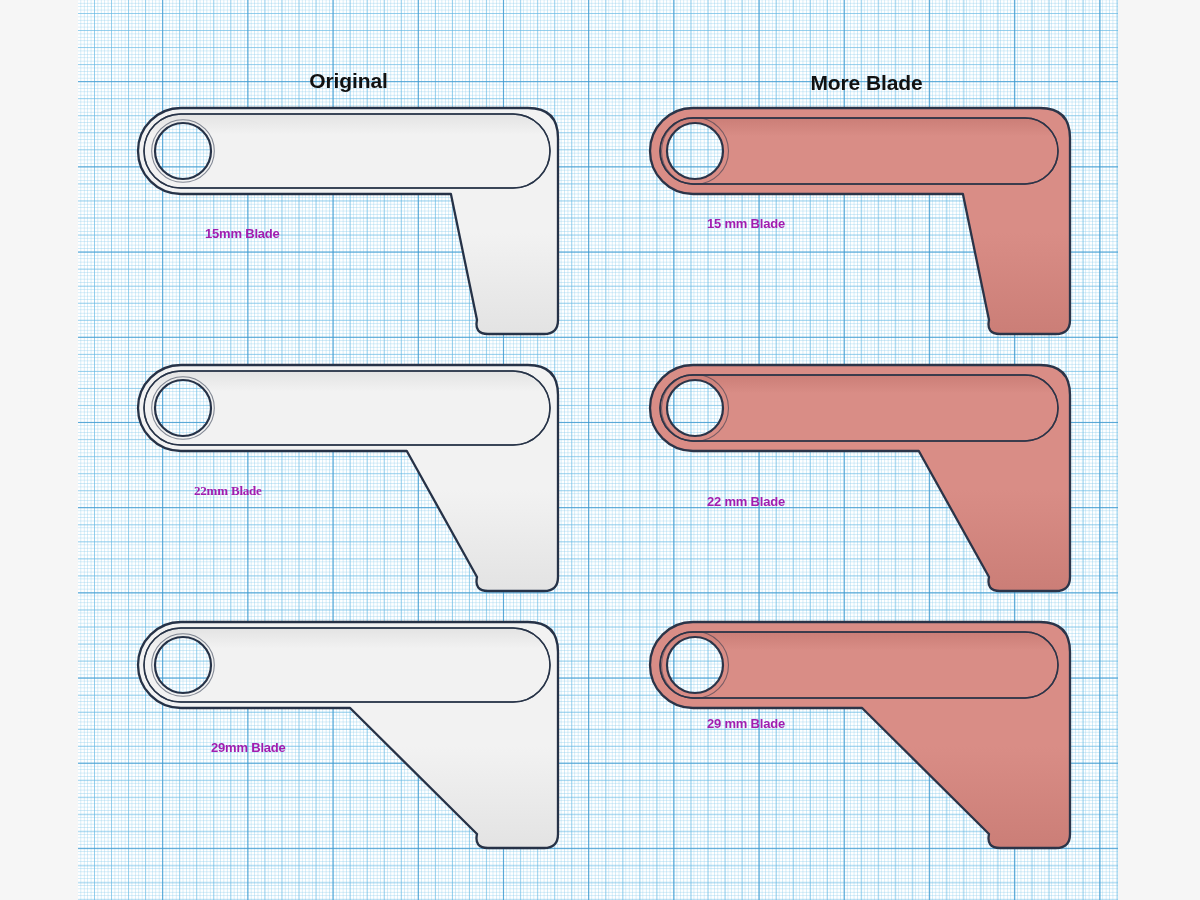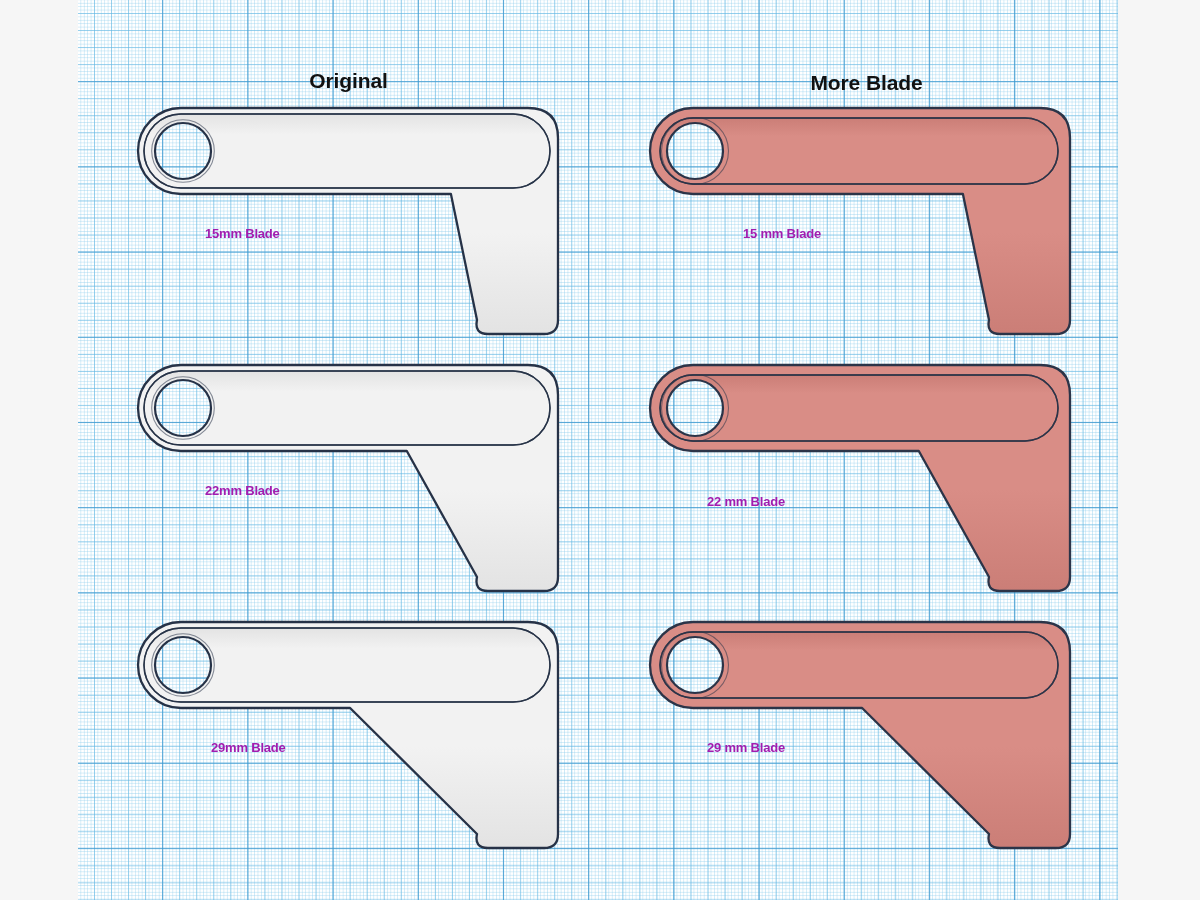--- a/index.html
+++ b/index.html
@@ -141,21 +141,21 @@
   <g mask="url(#maskg1)">
     <path d="M 43,0 L 390,0 Q 420,0 420,30 L 420,212 Q 420,226 406,226 L 350,226 Q 336,226 339,212 L 268.8,86 L 43,86 A 43,43 0 0 1 43,0 Z" fill="url(#bodyg1)" stroke="#263247" stroke-width="2.3" stroke-linejoin="round"></path>
     <path d="M 43,6 L 375,6 A 37,37 0 0 1 375,80 L 43,80 A 37,37 0 0 1 43,6 Z" fill="url(#chang1)" stroke="#263247" stroke-width="1.5" stroke-linejoin="round" opacity="0.95"></path>
     <path d="M 43,6 L 375,6 A 37,37 0 0 1 375,80 L 43,80 A 37,37 0 0 1 43,6 Z" fill="none" stroke="#263247" stroke-width="1.4" opacity="0.85"></path>
   </g>
 
   <circle cx="45" cy="43" r="28" fill="none" stroke="#263247" stroke-width="2.2"></circle>
   <circle cx="45" cy="43" r="31.3" fill="none" stroke="#263247" stroke-width="1.1" opacity="0.55"></circle>
 </svg>
       </div>
-      <div class="blade-label" style="left: 205px; top: 483px;">22mm Blade</div>
+      <div class="blade-label" style="left: 194px; top: 483px; font-family: Liberation Serif, serif;">22mm Blade</div>
       <div class="shape-slot" style="left: 136px; top: 620px;">
 <svg width="424" height="230" viewBox="-2 -2 424 230">
   <defs>
     <linearGradient id="bodyg2" x1="0" y1="0" x2="0" y2="1">
       <stop offset="0%" stop-color="#f2f2f2"></stop>
       <stop offset="55%" stop-color="#f2f2f2"></stop>
       <stop offset="100%" stop-color="#e3e3e3"></stop>
     </linearGradient>
     <linearGradient id="chang2" x1="0" y1="0" x2="0" y2="1">
       <stop offset="0%" stop-color="#e3e3e3"></stop>
@@ -201,21 +201,21 @@
   <g mask="url(#maskg3)">
     <path d="M 43,0 L 390,0 Q 420,0 420,30 L 420,212 Q 420,226 406,226 L 350,226 Q 336,226 339,212 L 312.9,86 L 43,86 A 43,43 0 0 1 43,0 Z" fill="url(#bodyg3)" stroke="#2b3448" stroke-width="2.3" stroke-linejoin="round"></path>
     <path d="M 43,10 L 375,10 A 33,33 0 0 1 375,76 L 43,76 A 33,33 0 0 1 43,10 Z" fill="url(#chang3)" stroke="#2b3448" stroke-width="1.5" stroke-linejoin="round" opacity="0.95"></path>
     <path d="M 43,10 L 375,10 A 33,33 0 0 1 375,76 L 43,76 A 33,33 0 0 1 43,10 Z" fill="none" stroke="#2b3448" stroke-width="1.4" opacity="0.85"></path>
   </g>
 
   <circle cx="45" cy="43" r="28" fill="none" stroke="#2b3448" stroke-width="2.2"></circle>
   <circle cx="45" cy="43" r="33.5" fill="none" stroke="#2b3448" stroke-width="1.1" opacity="0.55"></circle>
 </svg>
       </div>
-      <div class="blade-label" style="left: 707px; top: 226px; padding-left: 36px;">15 mm Blade</div>
+      <div class="blade-label" style="left: 707px; top: 216px;">15 mm Blade</div>
       <div class="shape-slot" style="left: 648px; top: 363px;">
 <svg width="424" height="230" viewBox="-2 -2 424 230">
   <defs>
     <linearGradient id="bodyg4" x1="0" y1="0" x2="0" y2="1">
       <stop offset="0%" stop-color="#d98d86"></stop>
       <stop offset="55%" stop-color="#d98d86"></stop>
       <stop offset="100%" stop-color="#cb7e77"></stop>
     </linearGradient>
     <linearGradient id="chang4" x1="0" y1="0" x2="0" y2="1">
       <stop offset="0%" stop-color="#cb7e77"></stop>
@@ -261,16 +261,16 @@
   <g mask="url(#maskg5)">
     <path d="M 43,0 L 390,0 Q 420,0 420,30 L 420,212 Q 420,226 406,226 L 350,226 Q 336,226 339,212 L 212.1,86 L 43,86 A 43,43 0 0 1 43,0 Z" fill="url(#bodyg5)" stroke="#2b3448" stroke-width="2.3" stroke-linejoin="round"></path>
     <path d="M 43,10 L 375,10 A 33,33 0 0 1 375,76 L 43,76 A 33,33 0 0 1 43,10 Z" fill="url(#chang5)" stroke="#2b3448" stroke-width="1.5" stroke-linejoin="round" opacity="0.95"></path>
     <path d="M 43,10 L 375,10 A 33,33 0 0 1 375,76 L 43,76 A 33,33 0 0 1 43,10 Z" fill="none" stroke="#2b3448" stroke-width="1.4" opacity="0.85"></path>
   </g>
 
   <circle cx="45" cy="43" r="28" fill="none" stroke="#2b3448" stroke-width="2.2"></circle>
   <circle cx="45" cy="43" r="33.5" fill="none" stroke="#2b3448" stroke-width="1.1" opacity="0.55"></circle>
 </svg>
       </div>
-      <div class="blade-label" style="left: 707px; top: 740px;">29 mm Blade</div>
+      <div class="blade-label" style="left: 707px; top: 716px;">29 mm Blade</div>
     </div>
 
 </div>
 
 </body></html>

